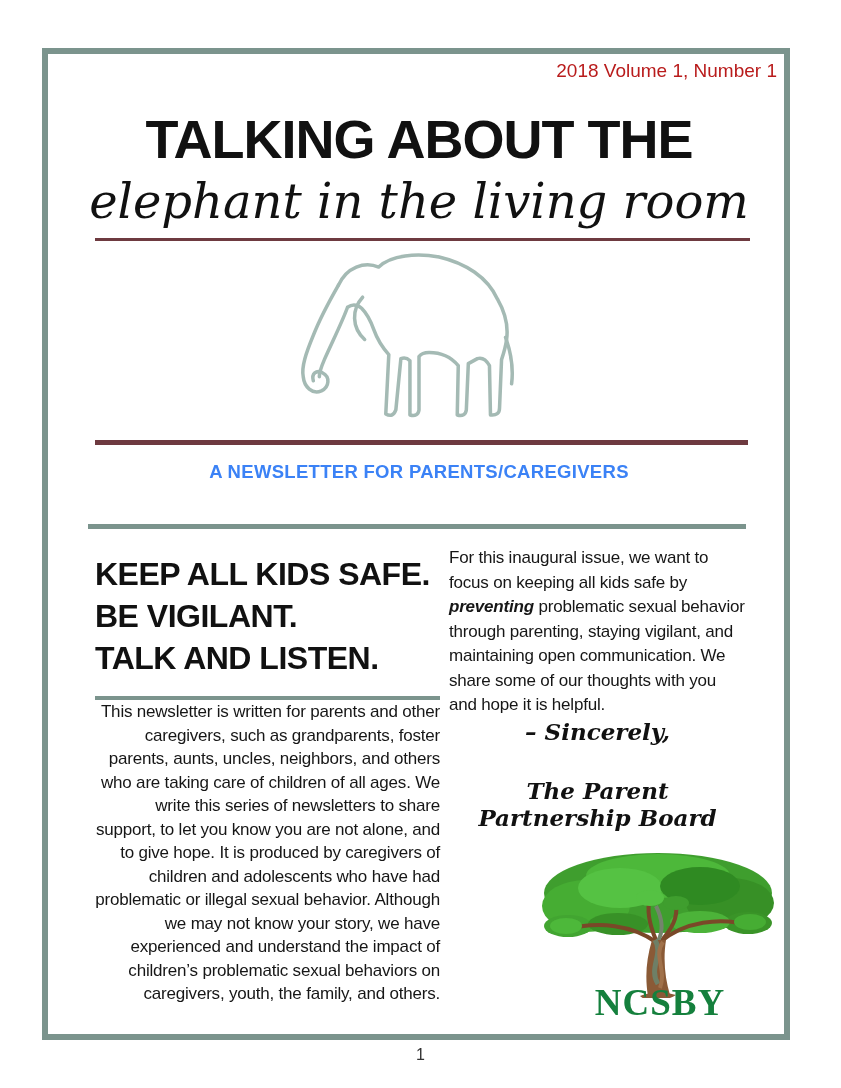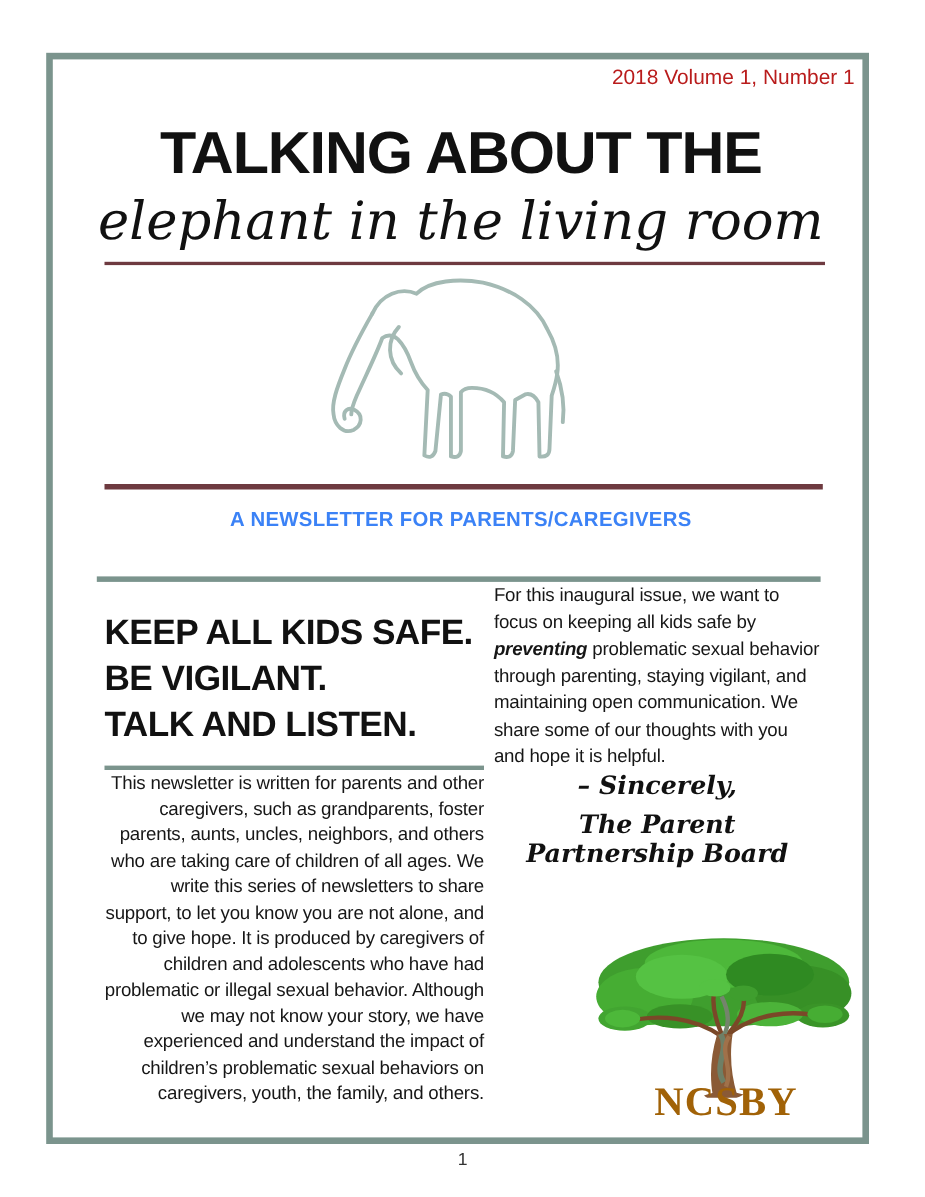--- a/index.html
+++ b/index.html
@@ -26,37 +26,37 @@
   .rule { position:absolute; background:#6e3a40; }
   .rule-maroon-thin  { left:95px; top:238px; width:655px; height:3px; }
   .rule-maroon-thick { left:95px; top:440px; width:653px; height:5px; }
   .rule-teal-wide    { left:88px; top:524px; width:658px; height:5px; background:#7b948d; }
   .elephant-box { position:absolute; left:268px; top:252px; width:302px; height:178px; }
   .subtitle {
     position:absolute; left:48px; top:458px; width:742px; text-align:center;
     font-weight:bold; font-size:18.5px; line-height:28px; letter-spacing:0.3px; color:#3b82f6;
   }
   .left-col  { position:absolute; left:95px;  top:553px; width:345px; }
-  .right-col { position:absolute; left:449px; top:529px; width:297px; }
+  .right-col { position:absolute; left:449px; top:546px; width:297px; }
   .headline { font-size:32px; font-weight:bold; line-height:42px; letter-spacing:-0.5px; color:#111; }
   .left-rule-teal { height:4px; background:#7b948d; margin-top:17px; }
   .body-text { font-size:17px; line-height:23.5px; letter-spacing:-0.2px; text-align:right; }
   .intro { font-size:17px; line-height:24.5px; letter-spacing:-0.2px; }
   .intro .em { font-weight:bold; font-style:italic; }
   .sig-1, .sig-2 {
     text-align:center; font-family:"DejaVu Serif", serif; font-style:italic;
     font-weight:bold; color:#111;
   }
   .sig-1 { font-size:23px; }
-  .sig-2 { margin-top:8px; font-size:23px; }
+  .sig-2 { margin-top:32px; font-size:23px; }
   .tree-box { position:absolute; left:538px; top:848px; width:240px; height:150px; }
   .ncsby {
     position:absolute; left:555px; top:981px; width:210px; text-align:center;
     font-family:"Liberation Serif", serif; font-weight:bold; font-size:37px;
-    letter-spacing:1px; color:#a16207;
+    letter-spacing:1px; color:#15803d;
   }
   .page-number { position:absolute; left:0; top:1046px; width:841px; text-align:center; font-size:16px; color:#333; }
 </style>
 </head>
 <body>
 
 <div class="page">
 
   <div class="frame"></div>
 

